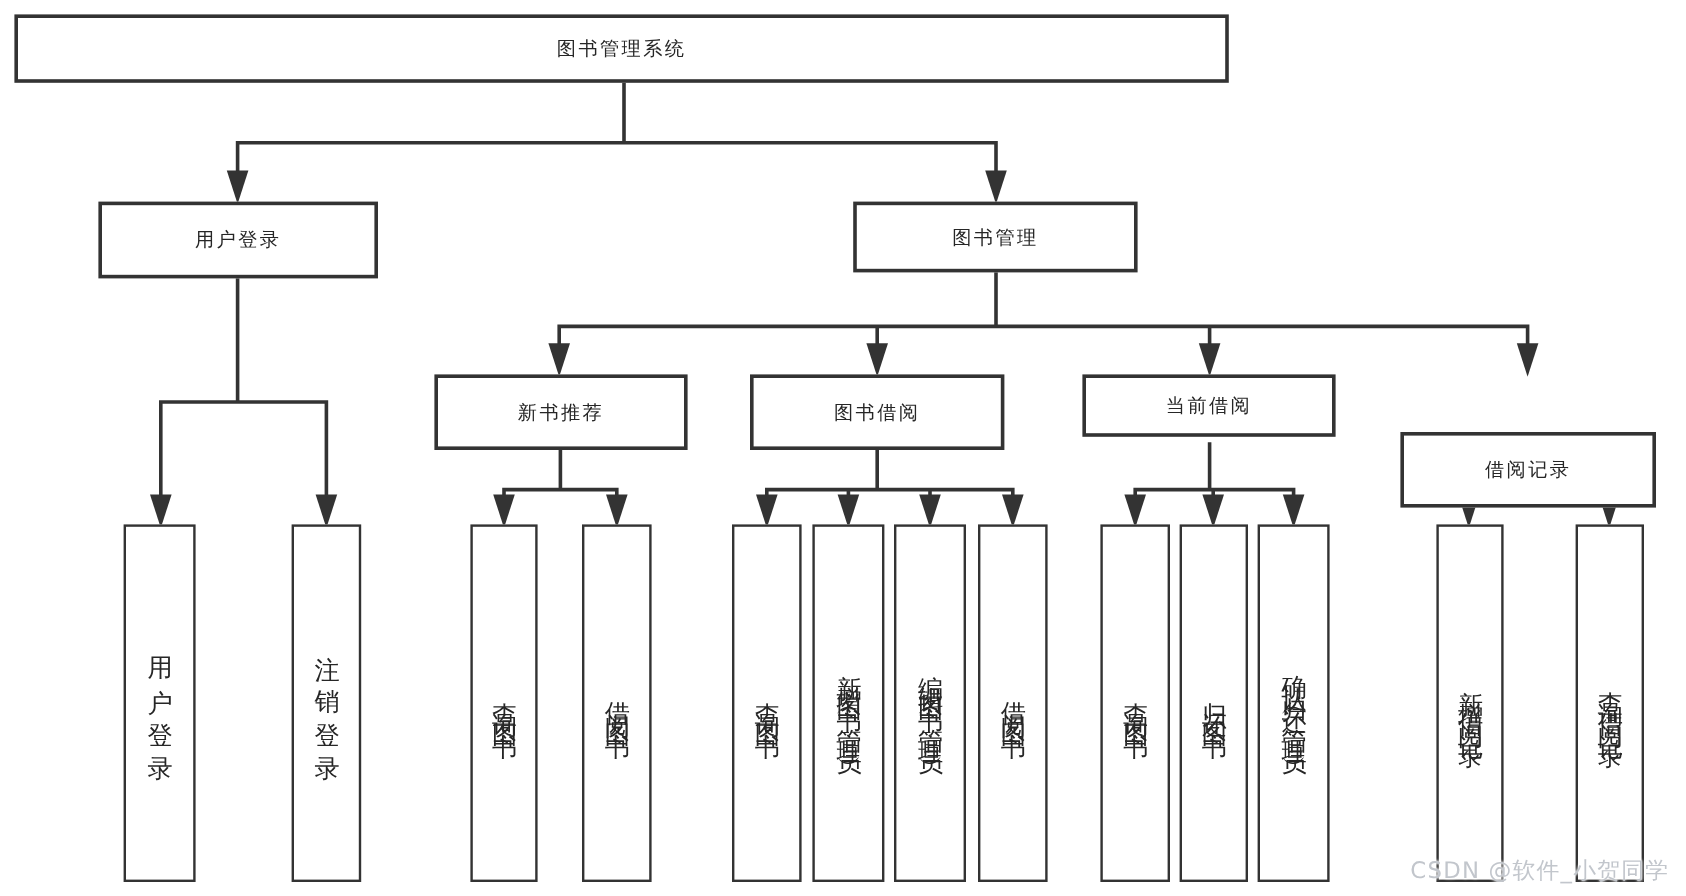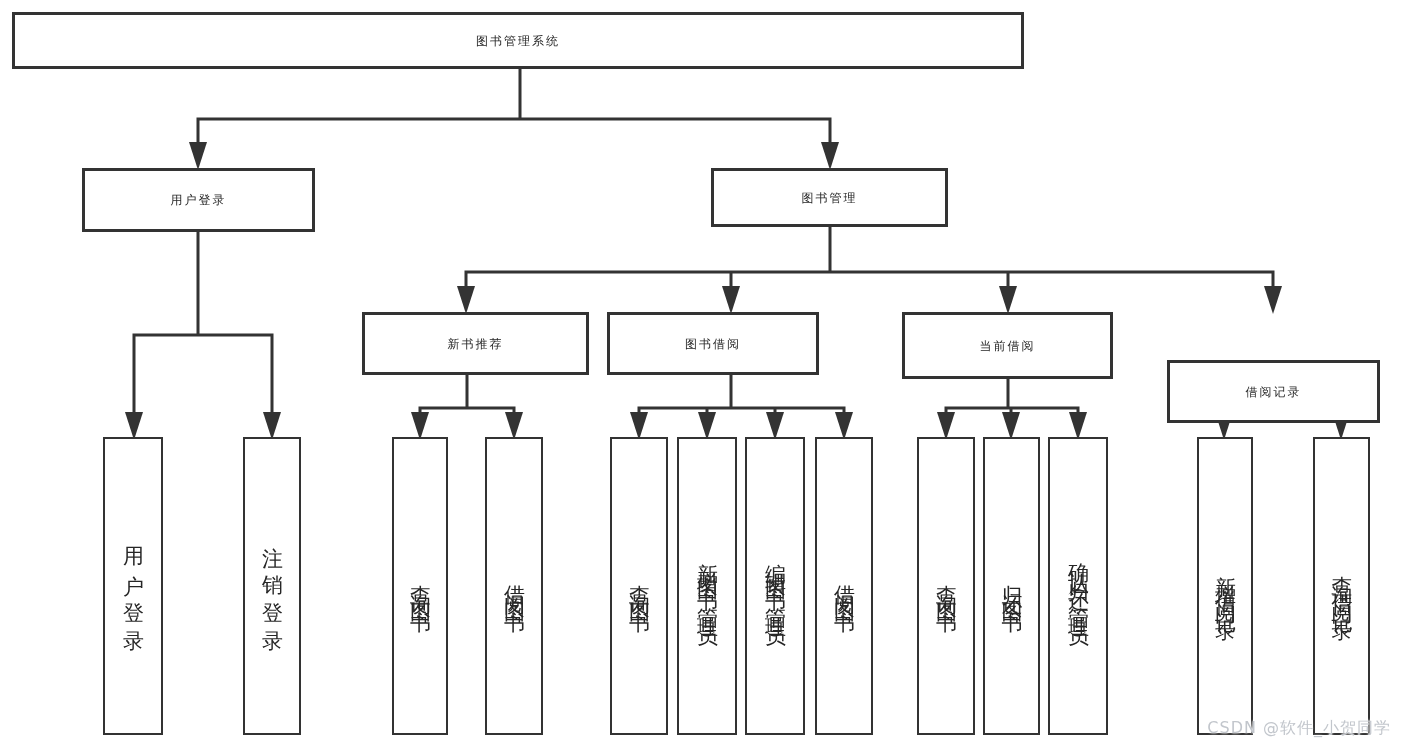--- a/index.html
+++ b/index.html
@@ -12,29 +12,29 @@
   .connector-layer{position:absolute;left:0;top:0;z-index:0;}
   .connector-layer .ln{stroke:var(--line,#333333);stroke-width:3;fill:none;stroke-linecap:square;}
   .connector-layer .ah{fill:var(--line,#333333);stroke:none;}
   .node{
     position:absolute;box-sizing:border-box;z-index:1;
     background:var(--node_background,#ffffff);
     border:3px solid var(--line,#333333);
     display:flex;align-items:center;justify-content:center;
   }
   .node.leaf{border-width:2px;}
-  .h-label{font-size:12px;letter-spacing:2px;white-space:nowrap;line-height:1;}
+  .h-label{font-size:16px;letter-spacing:2px;white-space:nowrap;line-height:1;}
   .v-label{
     writing-mode:vertical-rl;text-orientation:mixed;
     font-size:21px;line-height:1;letter-spacing:9px;
   }
   .sp-wide .v-label{letter-spacing:28px;}
   .watermark{
     position:absolute;right:14px;bottom:8px;z-index:3;
-    font-size:16px;letter-spacing:1px;white-space:nowrap;
+    font-size:19px;letter-spacing:1px;white-space:nowrap;
     color:var(--watermark,#c2c6cc);
     text-shadow:0 0 3px #ffffff,0 0 2px #ffffff;
   }
 </style>
 </head>
 <body>
 
 <div class="stage">
 
   <svg class="connector-layer" width="1405" height="747" viewBox="0 0 1405 747">
@@ -77,27 +77,27 @@
     <span class="h-label">图书管理系统</span>
   </div>
 
   <div class="node" style="left:82px;top:168px;width:233px;height:64px;">
     <span class="h-label">用户登录</span>
   </div>
   <div class="node" style="left:711px;top:168px;width:237px;height:59px;">
     <span class="h-label">图书管理</span>
   </div>
 
-  <div class="node" style="left:362px;top:312px;width:227px;height:63px;">
+  <div class="node" style="left:362px;top:312px;width:211px;height:63px;">
     <span class="h-label">新书推荐</span>
   </div>
-  <div class="node" style="left:607px;top:312px;width:212px;height:63px;">
+  <div class="node" style="left:625px;top:312px;width:212px;height:63px;">
     <span class="h-label">图书借阅</span>
   </div>
-  <div class="node" style="left:902px;top:312px;width:211px;height:67px;">
+  <div class="node" style="left:902px;top:312px;width:211px;height:52px;">
     <span class="h-label">当前借阅</span>
   </div>
   <div class="node" style="left:1167px;top:312px;width:213px;height:63px;margin-top:48px;">
     <span class="h-label">借阅记录</span>
   </div>
 
   <div class="node leaf sp-wide" style="left:103px;top:437px;width:60px;height:298px;">
     <span class="v-label">用户登录</span>
   </div>
   <div class="node leaf sp-wide" style="left:243px;top:437px;width:58px;height:298px;">

